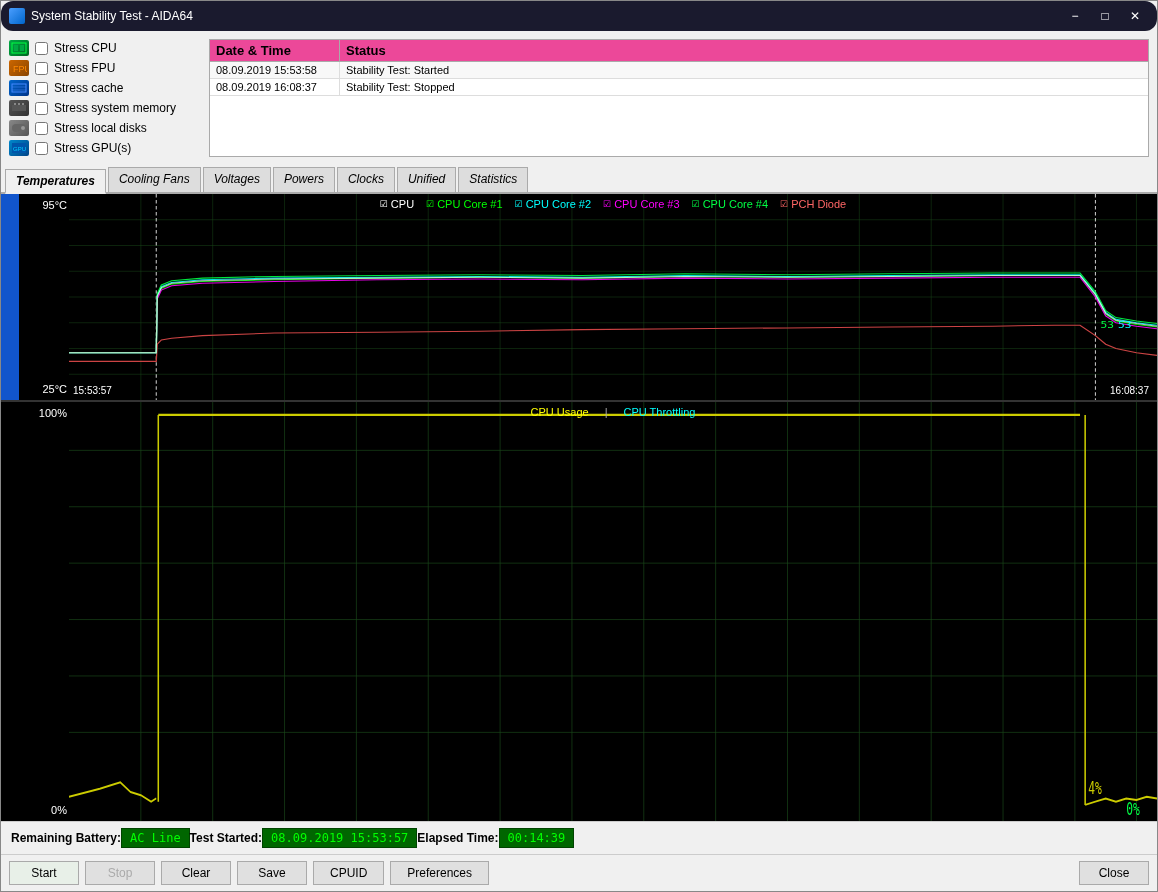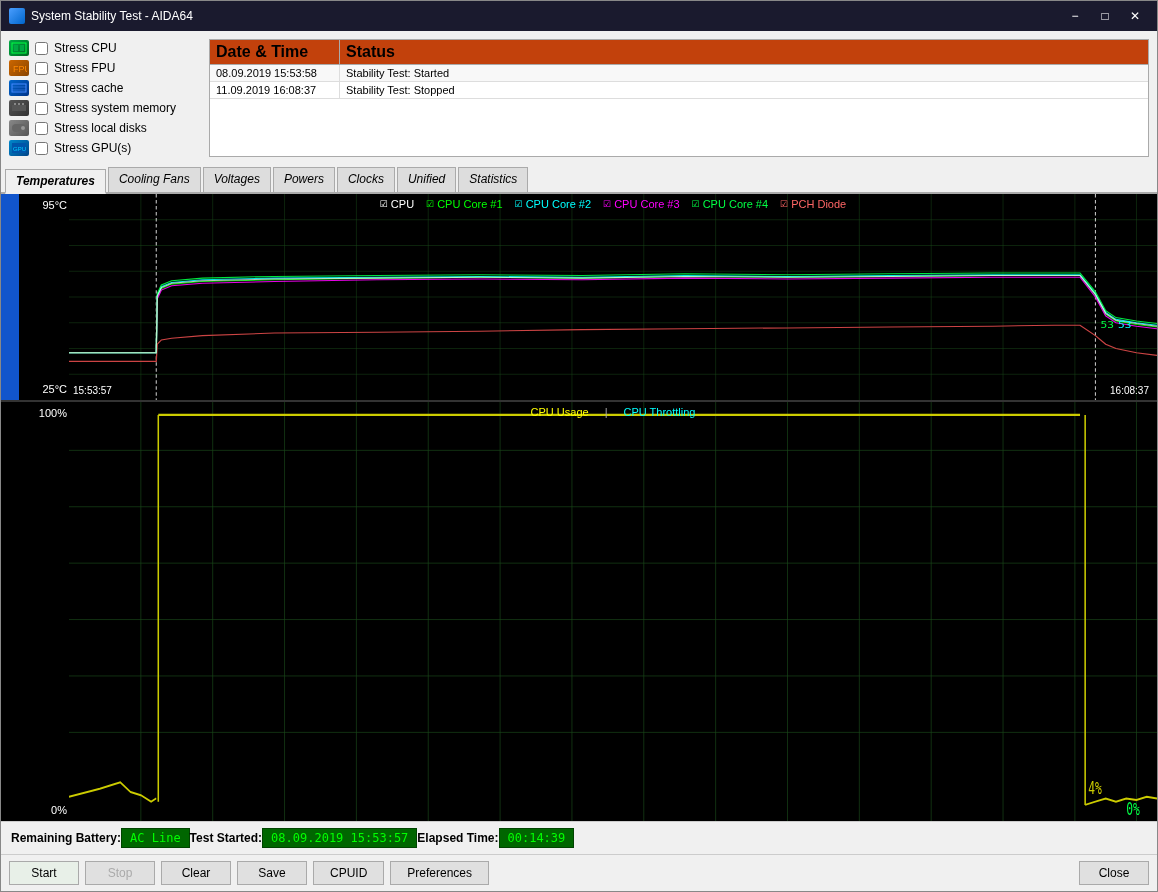--- a/index.html
+++ b/index.html
@@ -21,20 +21,21 @@
     }
     .title-bar {
       background: #1a1a2e;
       color: white;
       height: 30px;
       display: flex;
       align-items: center;
       padding: 0 8px;
       justify-content: space-between;
       flex-shrink: 0;
+      border-radius: 12px;
     }
     .title-bar-left {
       display: flex;
       align-items: center;
       gap: 6px;
     }
     .title-bar-icon {
       width: 16px;
       height: 16px;
       background: linear-gradient(135deg, #4a9eff, #0066cc);
@@ -113,23 +114,23 @@
 
     .log-panel {
       flex: 1;
       background: white;
       border: 1px solid #aaa;
       overflow: hidden;
     }
 
     .log-header {
       display: flex;
-      background: #c2410c;
+      background: #ec4899;
       border-bottom: 1px solid #aaa;
-      font-size: 16px;
+      font-size: 13px;
       font-weight: bold;
     }
 
     .log-col-date { width: 130px; padding: 3px 6px; border-right: 1px solid #aaa; }
     .log-col-status { padding: 3px 6px; }
 
     .log-row {
       display: flex;
       font-size: 11px;
       border-bottom: 1px solid #ddd;
@@ -392,21 +393,21 @@
       <div class="log-panel">
         <div class="log-header">
           <div class="log-col-date">Date &amp; Time</div>
           <div class="log-col-status">Status</div>
         </div>
         <div class="log-row">
           <div class="log-cell-date">08.09.2019 15:53:58</div>
           <div class="log-cell-status">Stability Test: Started</div>
         </div>
         <div class="log-row">
-          <div class="log-cell-date">11.09.2019 16:08:37</div>
+          <div class="log-cell-date">08.09.2019 16:08:37</div>
           <div class="log-cell-status">Stability Test: Stopped</div>
         </div>
       </div>
     </div>
 
     <div class="tabs-container">
       <div class="tabs-bar">
         <div class="tab active">Temperatures</div>
         <div class="tab">Cooling Fans</div>
         <div class="tab">Voltages</div>

